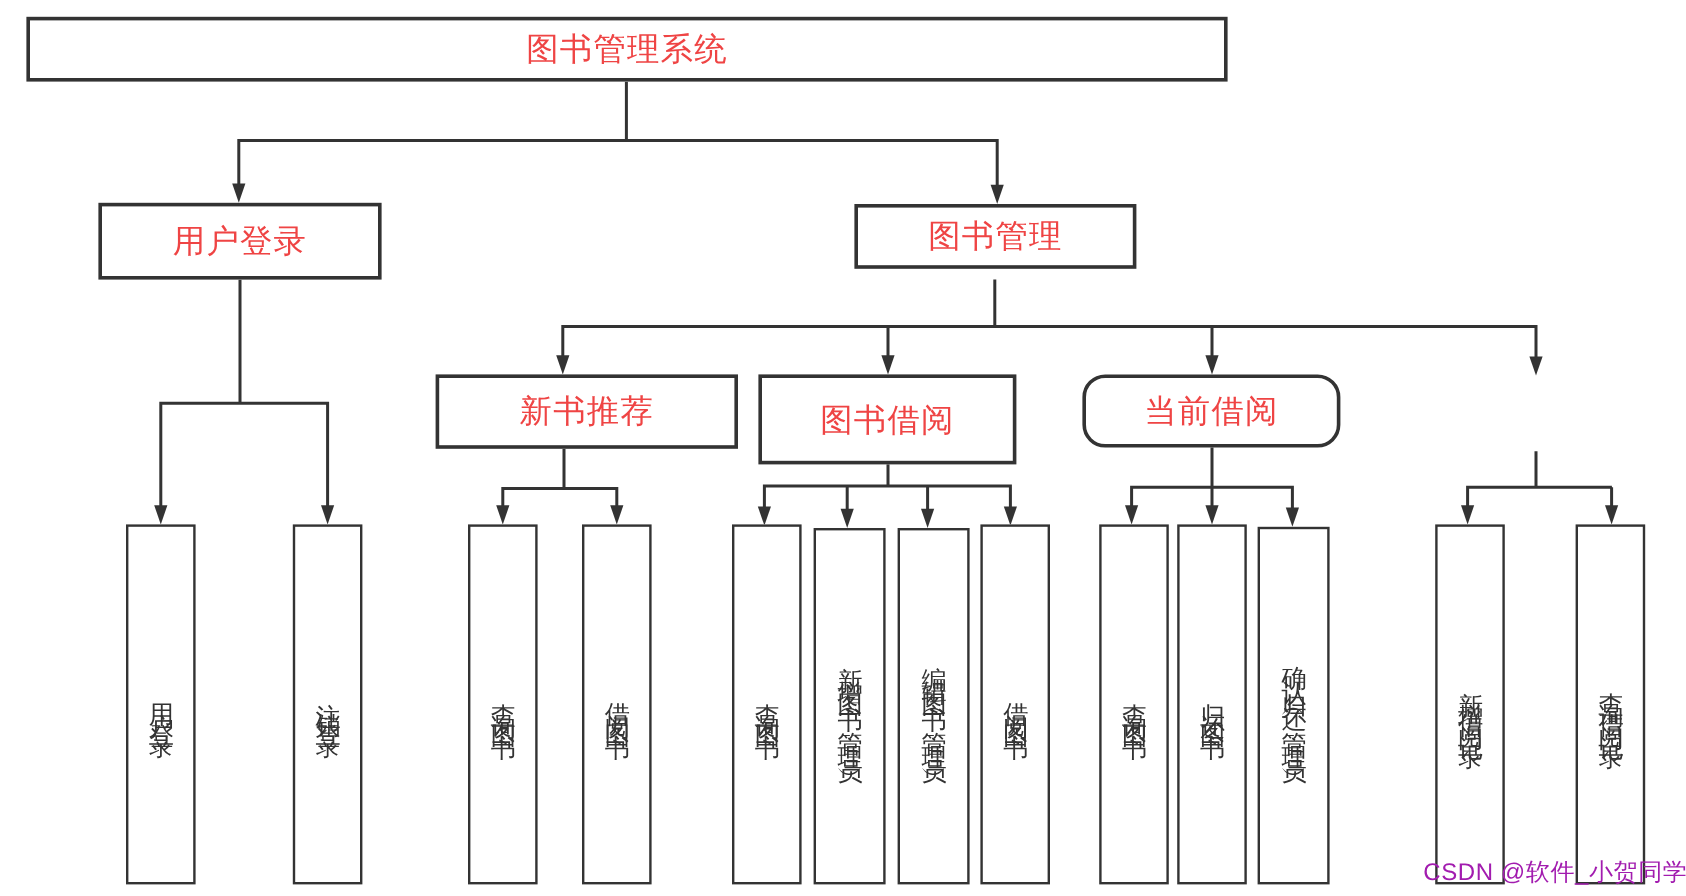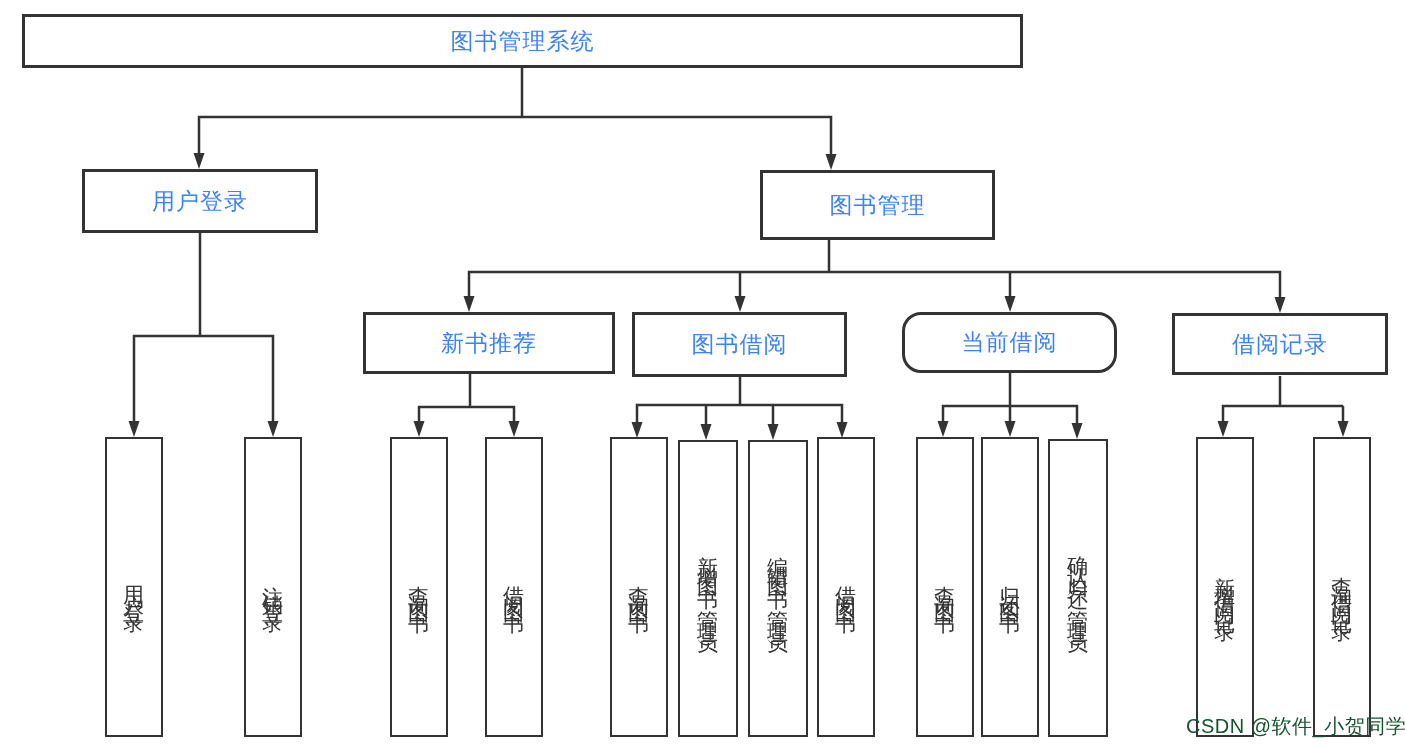--- a/index.html
+++ b/index.html
@@ -19,23 +19,23 @@
     pointer-events: none;
   }
   .node {
     position: absolute;
     box-sizing: border-box;
     background: #ffffff;
     border: 3px solid #333333;
     display: flex;
     align-items: center;
     justify-content: center;
-    font-size: 23px;
+    font-size: 27px;
     letter-spacing: 1px;
-    color: #3b82f6;
+    color: #ef4444;
     z-index: 2;
   }
   .leaf {
     position: absolute;
     box-sizing: border-box;
     background: #ffffff;
     border: 2px solid #333333;
     width: 58px;
     top: 437px;
     height: 300px;
@@ -53,21 +53,21 @@
     line-height: 1;
     white-space: nowrap;
   }
   .vlong { letter-spacing: 11px; }
   .watermark {
     position: absolute;
     left: 1186px;
     top: 713px;
     font-size: 20px;
     letter-spacing: 0.5px;
-    color: #14532d;
+    color: #a21caf;
     z-index: 5;
     white-space: nowrap;
   }
 </style>
 </head>
 <body>
 
 <div class="canvas">
 
   <svg class="connector-layer" viewBox="0 0 1405 747" xmlns="http://www.w3.org/2000/svg">
@@ -117,35 +117,32 @@
     </g>
   </svg>
 
   <div class="node" style="left:22px; top:14px; width:1001px; height:54px;">
     <span>图书管理系统</span>
   </div>
 
   <div class="node" style="left:82px; top:169px; width:236px; height:64px;">
     <span>用户登录</span>
   </div>
-  <div class="node" style="left:712px; top:170px; width:235px; height:70px;margin-left:48px;">
+  <div class="node" style="left:712px; top:170px; width:235px; height:54px;">
     <span>图书管理</span>
   </div>
 
   <div class="node" style="left:363px; top:312px; width:252px; height:62px;">
     <span>新书推荐</span>
   </div>
-  <div class="node" style="left:632px; top:312px; width:215px; height:65px;">
+  <div class="node" style="left:632px; top:312px; width:215px; height:75px;">
     <span>图书借阅</span>
   </div>
   <div class="node" style="left:902px; top:312px; width:215px; height:61px;border-radius:19px;">
     <span>当前借阅</span>
-  </div>
-  <div class="node" style="left:1172px; top:313px; width:216px; height:62px;">
-    <span>借阅记录</span>
   </div>
 
   <div class="leaf" style="left:105px;">
     <span class="vtext">用户登录</span>
   </div>
   <div class="leaf" style="left:244px;">
     <span class="vtext">注销登录</span>
   </div>
 
   <div class="leaf" style="left:390px;">

